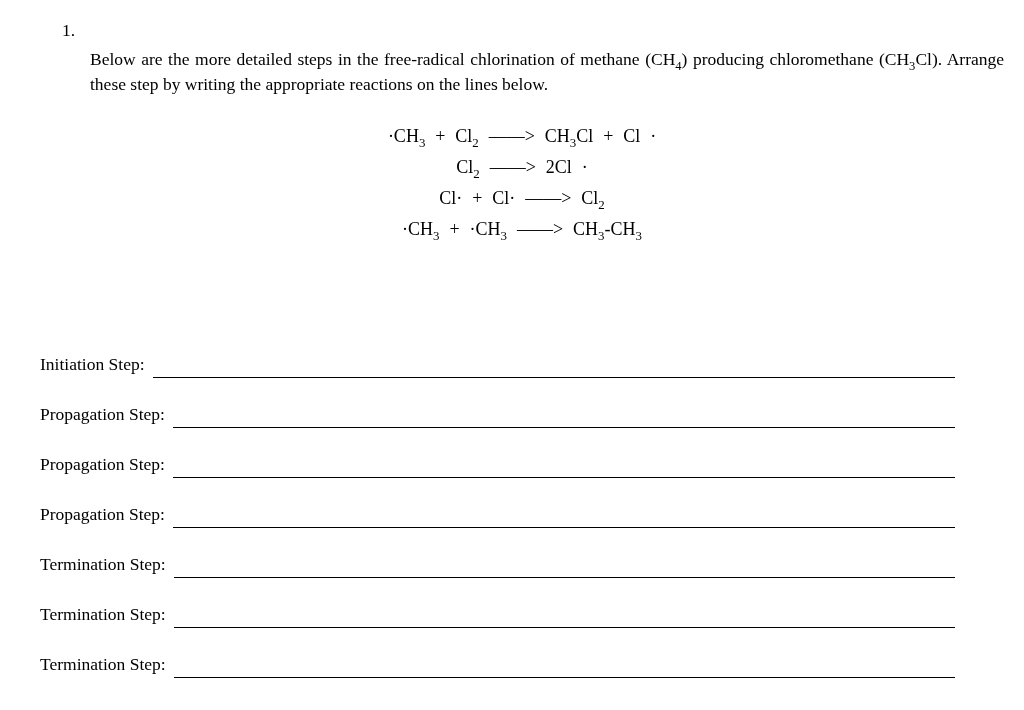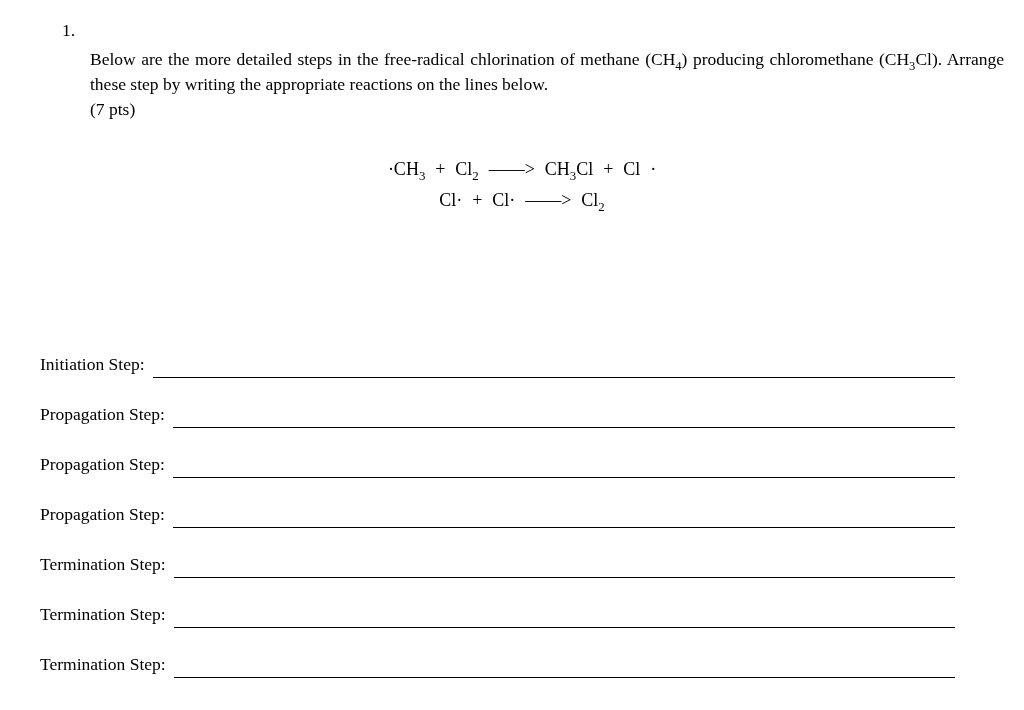--- a/index.html
+++ b/index.html
@@ -29,21 +29,21 @@
     flex: 1;
     margin-top: 29px;
   }
   .q-text {
     text-align: justify;
   }
   .q-points {
     text-align: left;
   }
   .reactions {
-    margin-top: 32px;
+    margin-top: 24px;
     margin-left: 20px;
     text-align: center;
     font-size: 18px;
     line-height: 31px;
     word-spacing: 0.3em;
     white-space: nowrap;
   }
   sub {
     font-size: 0.72em;
     line-height: 0;
@@ -74,27 +74,28 @@
 </style>
 </head>
 <body>
 
 <div class="page">
 
   <div class="question">
     <span class="q-num">1.</span>
     <div class="q-body">
       <div class="q-text">Below are the more detailed steps in the free-radical chlorination of methane (CH<sub>4</sub>) producing chloromethane (CH<sub>3</sub>Cl).  Arrange these step by writing the appropriate reactions on the lines below.</div>
-      <div class="q-points">(7 pts)</div>
     </div>
   </div>
 
   <div class="reactions">
     <div>·CH<sub>3</sub>  +  Cl<sub>2</sub>   ——&gt;  CH<sub>3</sub>Cl + Cl ·</div>
+    <div>Cl<sub>2</sub>   ——&gt;   2Cl ·</div>
     <div>Cl· +   Cl· ——&gt;   Cl<sub>2</sub></div>
+    <div>·CH<sub>3</sub>   + ·CH<sub>3</sub>   ——&gt;   CH<sub>3</sub>-CH<sub>3</sub></div>
   </div>
 
   <div class="steps">
     <div class="step-row">
       <span class="step-label">Initiation Step:</span>
       <span class="answer-line"></span>
     </div>
     <div class="step-row">
       <span class="step-label">Propagation Step:</span>
       <span class="answer-line"></span>

